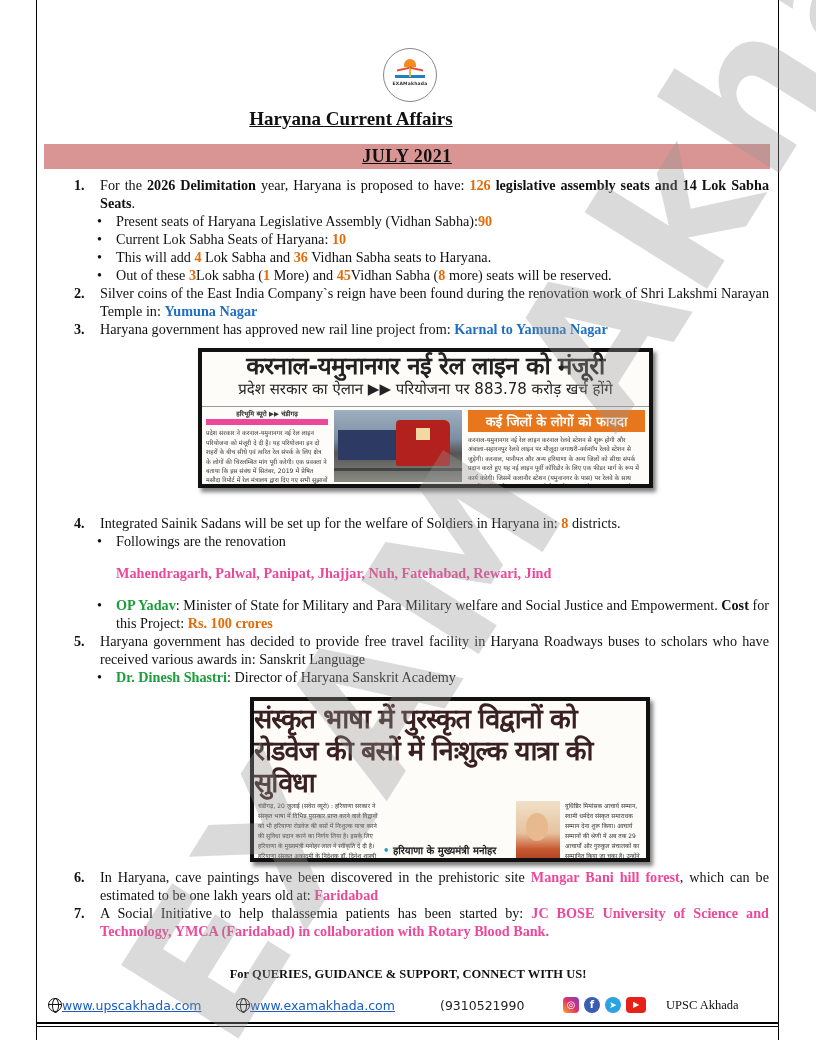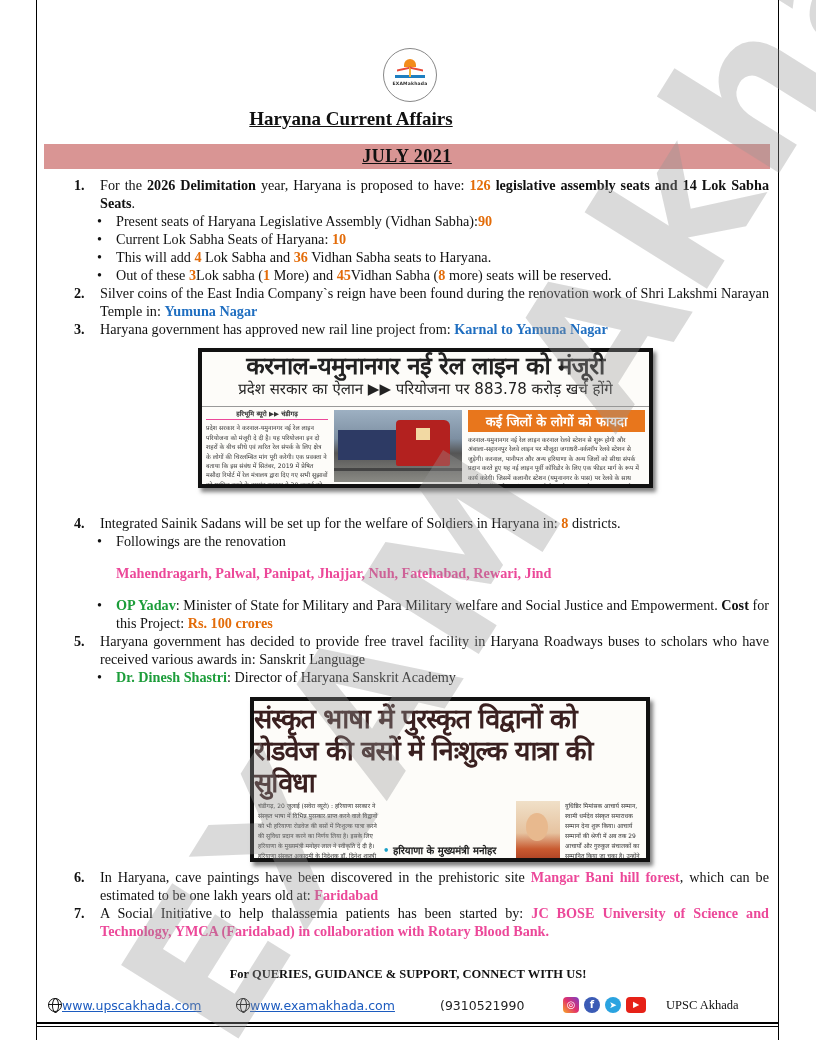--- a/index.html
+++ b/index.html
@@ -36,21 +36,21 @@
   .districts { padding-left: 44px; margin-top: 14px; margin-bottom: 14px; }
 
   .news { position: absolute; border: 4px solid #111; box-shadow: 3px 4px 4px rgba(0,0,0,0.5); background: #fdfcf9; overflow: hidden; }
   .news1 { left: 198px; top: 348px; width: 455px; height: 140px; }
   .news2 { left: 250px; top: 697px; width: 400px; height: 165px; }
 
   .n1-head { font-family: "DejaVu Sans", sans-serif; font-size: 24px; font-weight: bold; color: #222; text-align: center; line-height: 28px; margin-top: 0; letter-spacing: -0.5px; }
   .n1-sub { font-family: "DejaVu Sans", sans-serif; font-size: 15px; text-align: center; color: #222; line-height: 18px; border-bottom: 1px solid #999; padding-bottom: 8px; }
   .n1-cols { display: flex; padding: 3px 4px; gap: 6px; }
   .n1-col1 { width: 122px; font-family: "DejaVu Sans", sans-serif; font-size: 6.2px; line-height: 9.4px; color: #333; }
-  .n1-col1 .byline { font-weight: bold; text-align: center; border-bottom: 1px solid #ec4899; margin-bottom: 3px; font-size: 6.5px; }
+  .n1-col1 .byline { font-weight: bold; text-align: center; border-bottom: 6px solid #ec4899; margin-bottom: 3px; font-size: 6.5px; }
   .n1-col2 { width: 128px; }
   .train { width: 128px; height: 72px; background: linear-gradient(180deg, #9db0c2 0%, #7d8fa2 40%, #555 60%, #8a8a84 100%); position: relative; }
   .train .loco { position: absolute; left: 62px; top: 10px; width: 54px; height: 46px; background: #b3211f; border-radius: 4px 6px 2px 2px; }
   .train .loco:after { content: ""; position: absolute; left: 20px; top: 8px; width: 14px; height: 12px; background: #f2d9a3; }
   .train .coach { position: absolute; left: 4px; top: 20px; width: 58px; height: 30px; background: #2d3a64; }
   .train .rail { position: absolute; left: 0; top: 58px; width: 128px; height: 3px; background: #444; }
   .n1-col2 .txt { font-family: "DejaVu Sans", sans-serif; font-size: 6.2px; line-height: 9.4px; color: #333; margin-top: 4px; }
   .n1-col3 { flex: 1; }
   .orange-box { background: #e8761c; color: #fff; font-family: "DejaVu Sans", sans-serif; font-size: 13px; font-weight: bold; padding: 2px 4px; text-align: center; }
   .n1-col3 .txt { font-family: "DejaVu Sans", sans-serif; font-size: 6.2px; line-height: 9.4px; color: #333; margin-top: 3px; }

